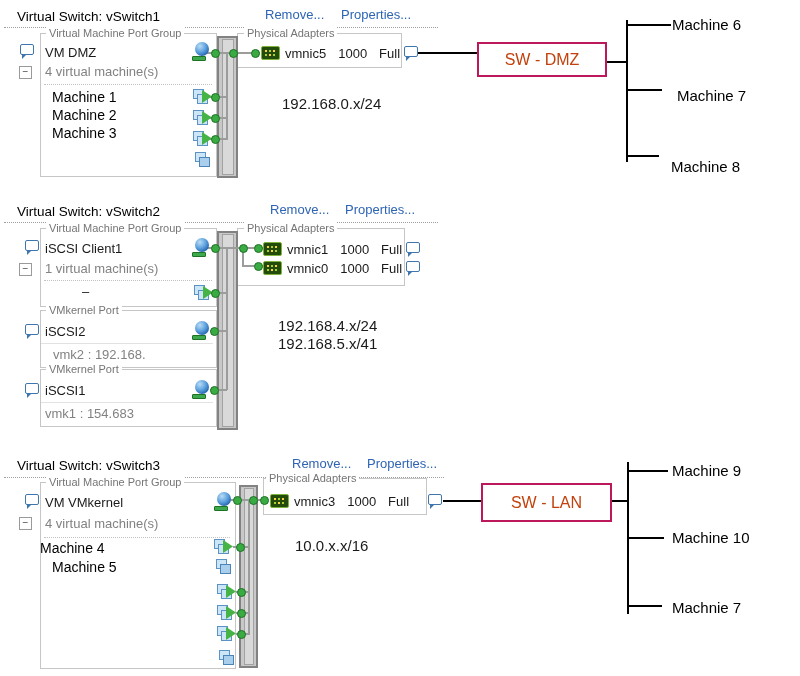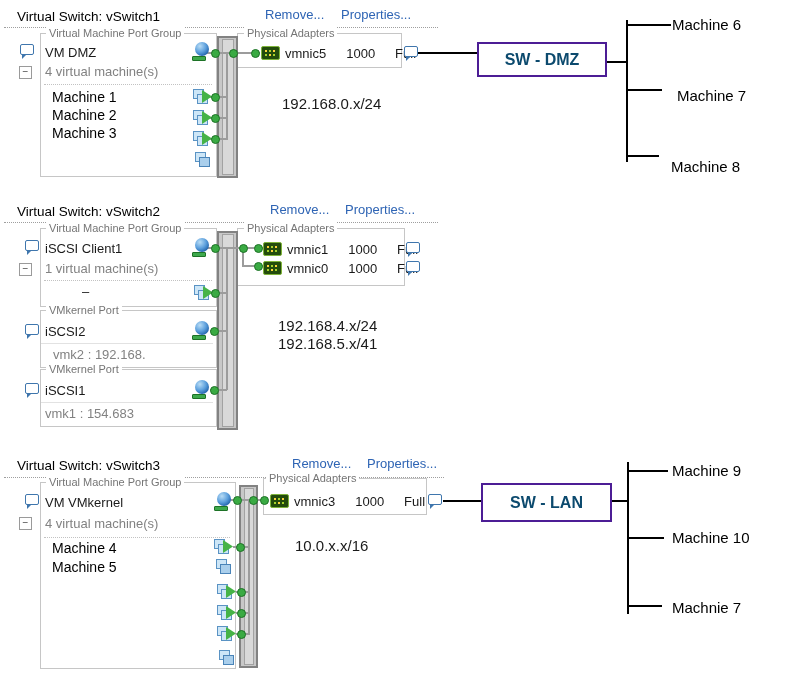--- a/index.html
+++ b/index.html
@@ -38,25 +38,25 @@
   .vm .sqb{position:absolute;left:4px;top:5px;width:9px;height:8px;background:#cde6f7;border:1px solid #5a93c4;}
   .vm .arrow{position:absolute;left:9px;top:1px;width:10px;height:13px;background:#46b347;
        clip-path:polygon(0 0,100% 50%,0 100%);}
   .vmb{position:absolute;width:16px;height:15px;z-index:6;}
   .vmb .sqa{position:absolute;left:0;top:0;width:9px;height:8px;background:#cde6f7;border:1px solid #5a93c4;}
   .vmb .sqb{position:absolute;left:4px;top:5px;width:9px;height:8px;background:#aacfec;border:1px solid #4a84b8;}
   .nic{position:absolute;width:17px;height:12px;background:#234c0c;border:1px solid #7fb43a;border-radius:2px;z-index:6;}
   .nic::after{content:"";position:absolute;left:3px;top:3px;width:2px;height:2px;background:#ffd23d;
        box-shadow:4px 0 0 #a4d32b,8px 0 0 #ffd23d,0 4px 0 #a4d32b,4px 4px 0 #ffd23d,8px 4px 0 #a4d32b;}
   .adp{position:absolute;font-size:13px;color:#1a1a1a;white-space:nowrap;z-index:6;}
-  .adp span + span{margin-left:20px;}
+  .adp span + span{margin-left:12px;}
   .expander{position:absolute;width:11px;height:11px;border:1px solid #9a9a9a;background:#fff;
        font-size:10px;line-height:9px;text-align:center;color:#444;cursor:pointer;z-index:6;}
-  .swbox{position:absolute;border:2px solid #4c1d95;background:#fff;display:flex;align-items:center;
-       justify-content:center;font-size:16px;color:#0c4a6e;z-index:4;font-weight:bold;}
+  .swbox{position:absolute;border:2px solid #be185d;background:#fff;display:flex;align-items:center;
+       justify-content:center;font-size:16px;color:#c2410c;z-index:4;}
 </style>
 </head>
 <body>
 
 <div class="stage">
 
   <div>
     <div class="abs title" style="left:17px;top:9px">Virtual Switch: vSwitch1</div>
     <div class="abs link" style="left:265px;top:7px">Remove...</div>
     <div class="abs link" style="left:341px;top:7px">Properties...</div>
@@ -217,21 +217,21 @@
 
     <div class="gbox" style="left:40px;top:482px;width:194px;height:185px"></div>
     <div class="glabel" style="left:46px;top:476px">Virtual Machine Port Group</div>
     <div class="bubble" style="left:25px;top:494px"></div>
     <div class="abs t13" style="left:45px;top:495px">VM VMkernel</div>
     <div class="globe" style="left:217px;top:492px"></div>
     <div class="expander" style="left:19px;top:517px">−</div>
     <div class="abs tgray" style="left:45px;top:516px">4 virtual machine(s)</div>
     <div class="ddot" style="left:44px;top:537px;width:186px"></div>
 
-    <div class="abs t14" style="left:52px;top:540px">Machine 4</div>
+    <div class="abs t14" style="left:40px;top:540px">Machine 4</div>
     <div class="abs t14" style="left:52px;top:559px">Machine 5</div>
 
     <div class="bar" style="left:239px;top:485px;width:15px;height:179px">
         <div class="bar-inner" style="width:8px"></div>
       </div>
     <div class="hl" style="left:225px;top:499px;width:42px"></div>
     <div class="vl" style="left:248px;top:500px;height:135px"></div>
     <div class="hl" style="left:233px;top:546px;width:16px"></div>
     <div class="hl" style="left:236px;top:591px;width:13px"></div>
     <div class="hl" style="left:236px;top:612px;width:13px"></div>

